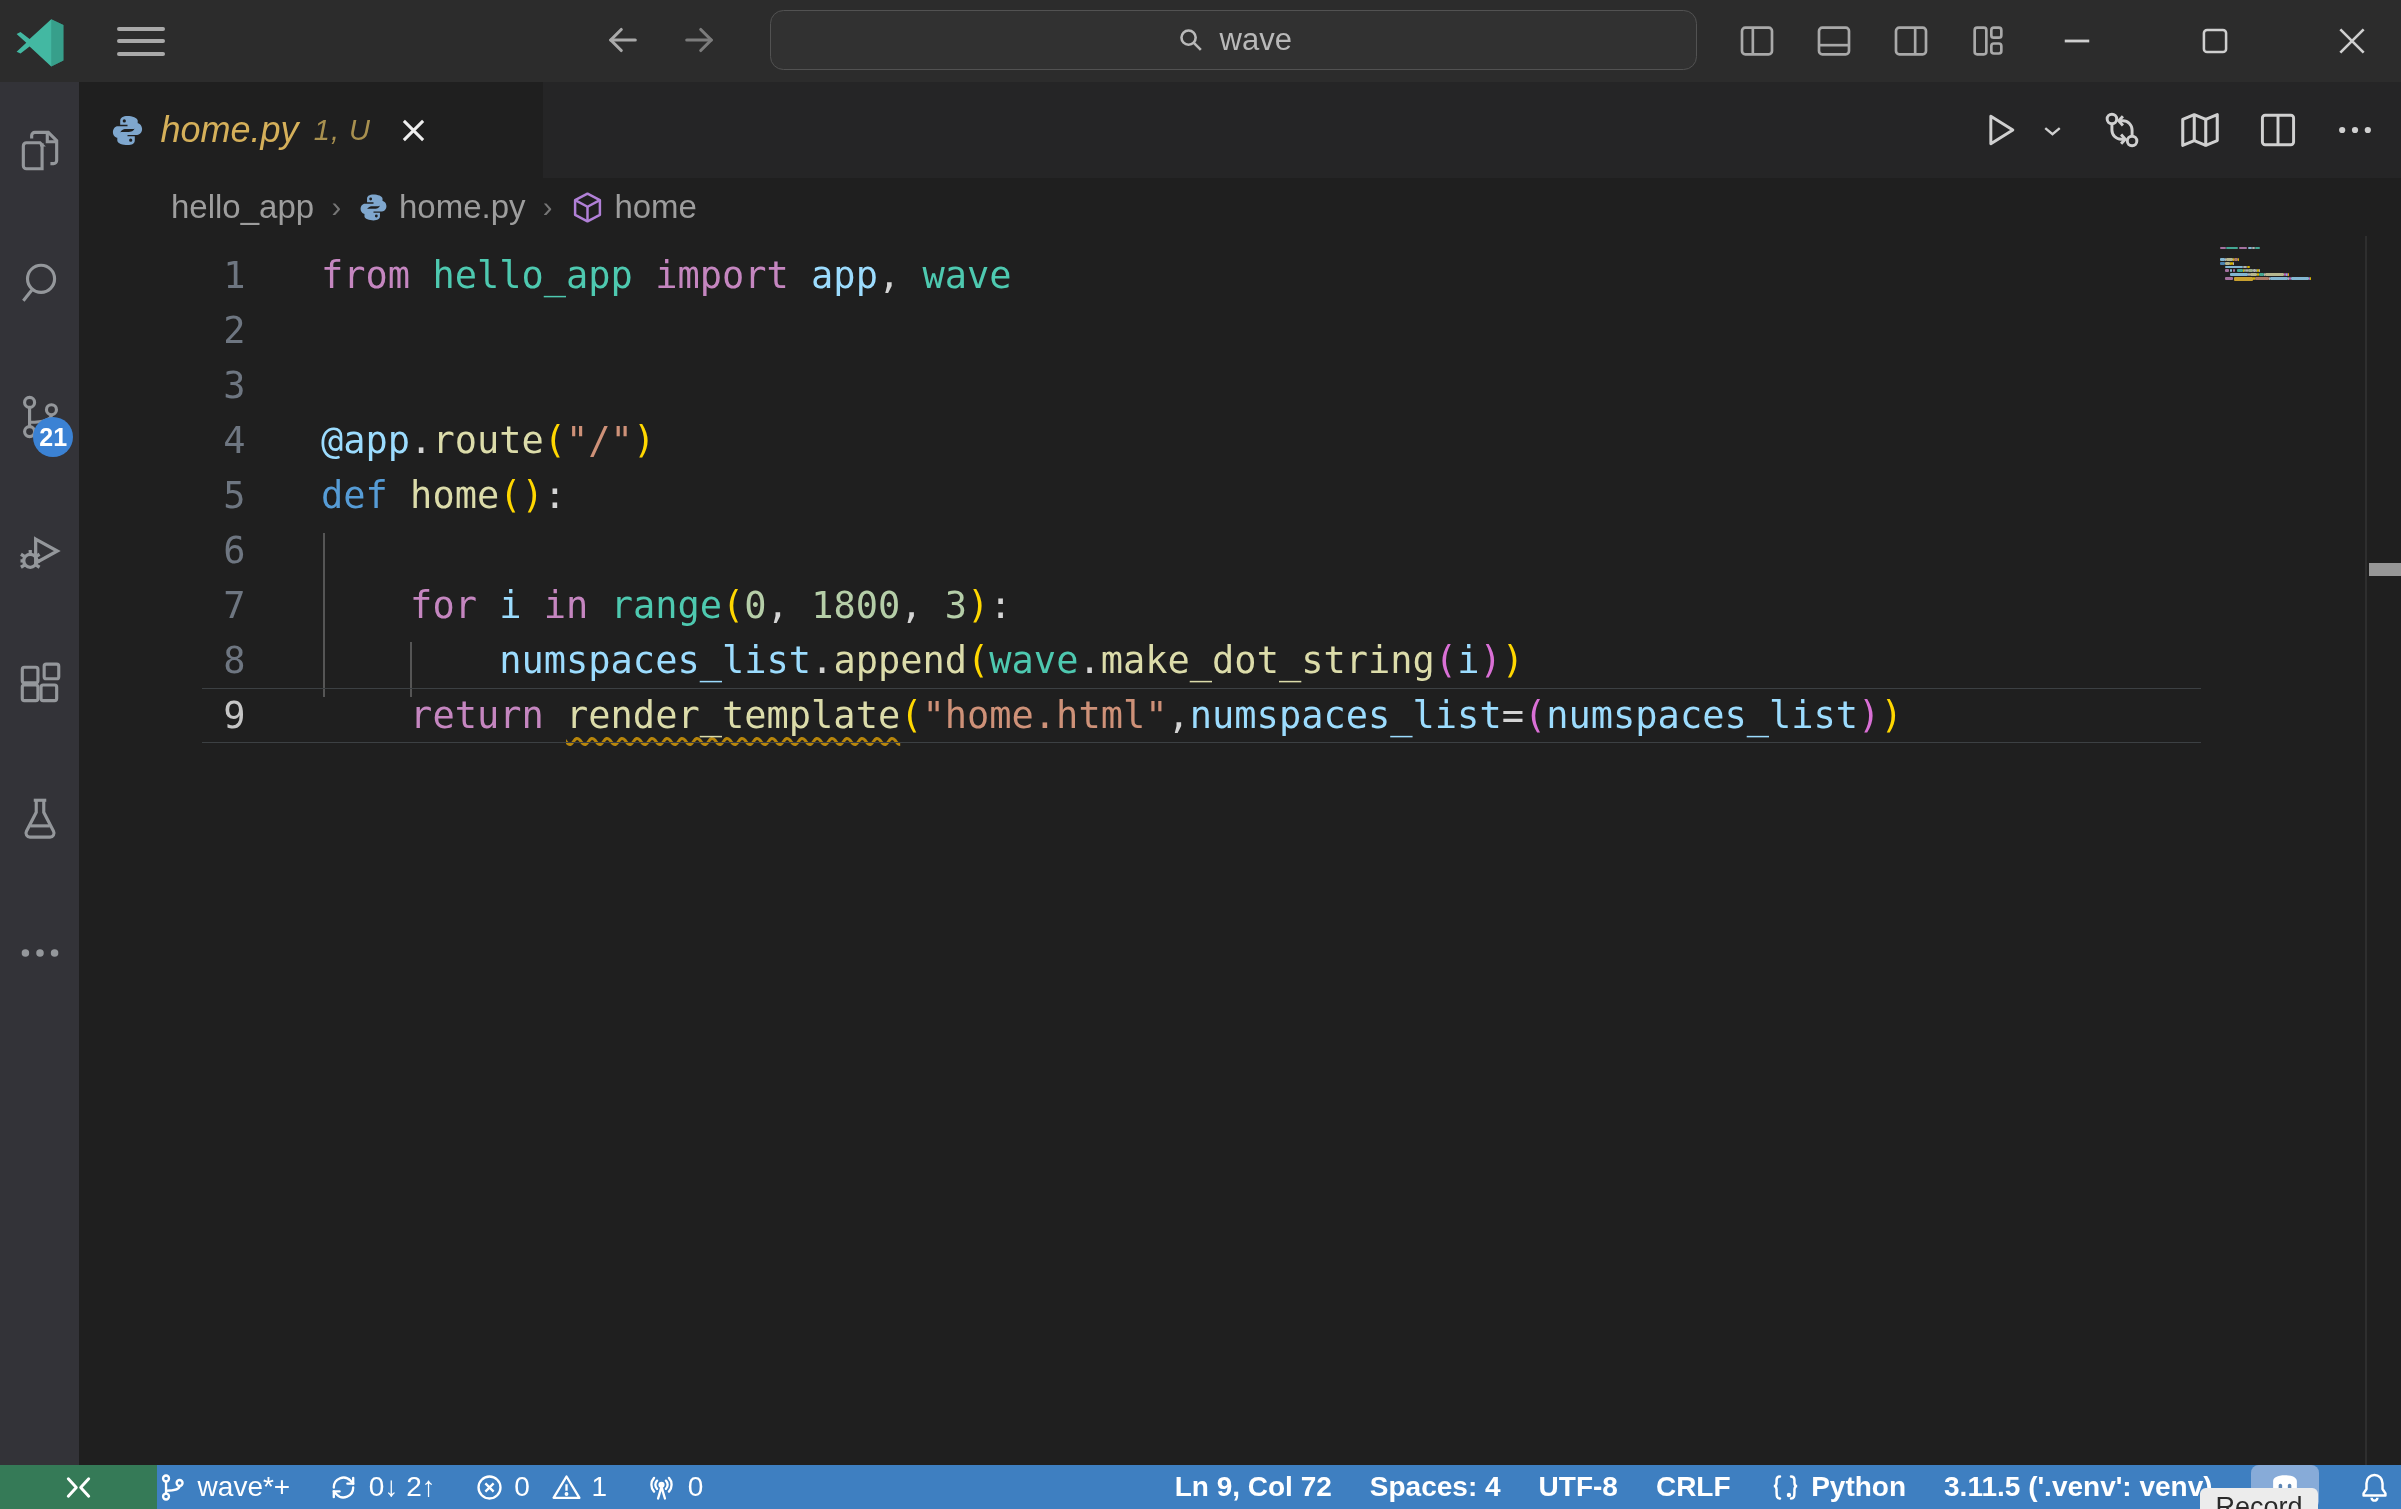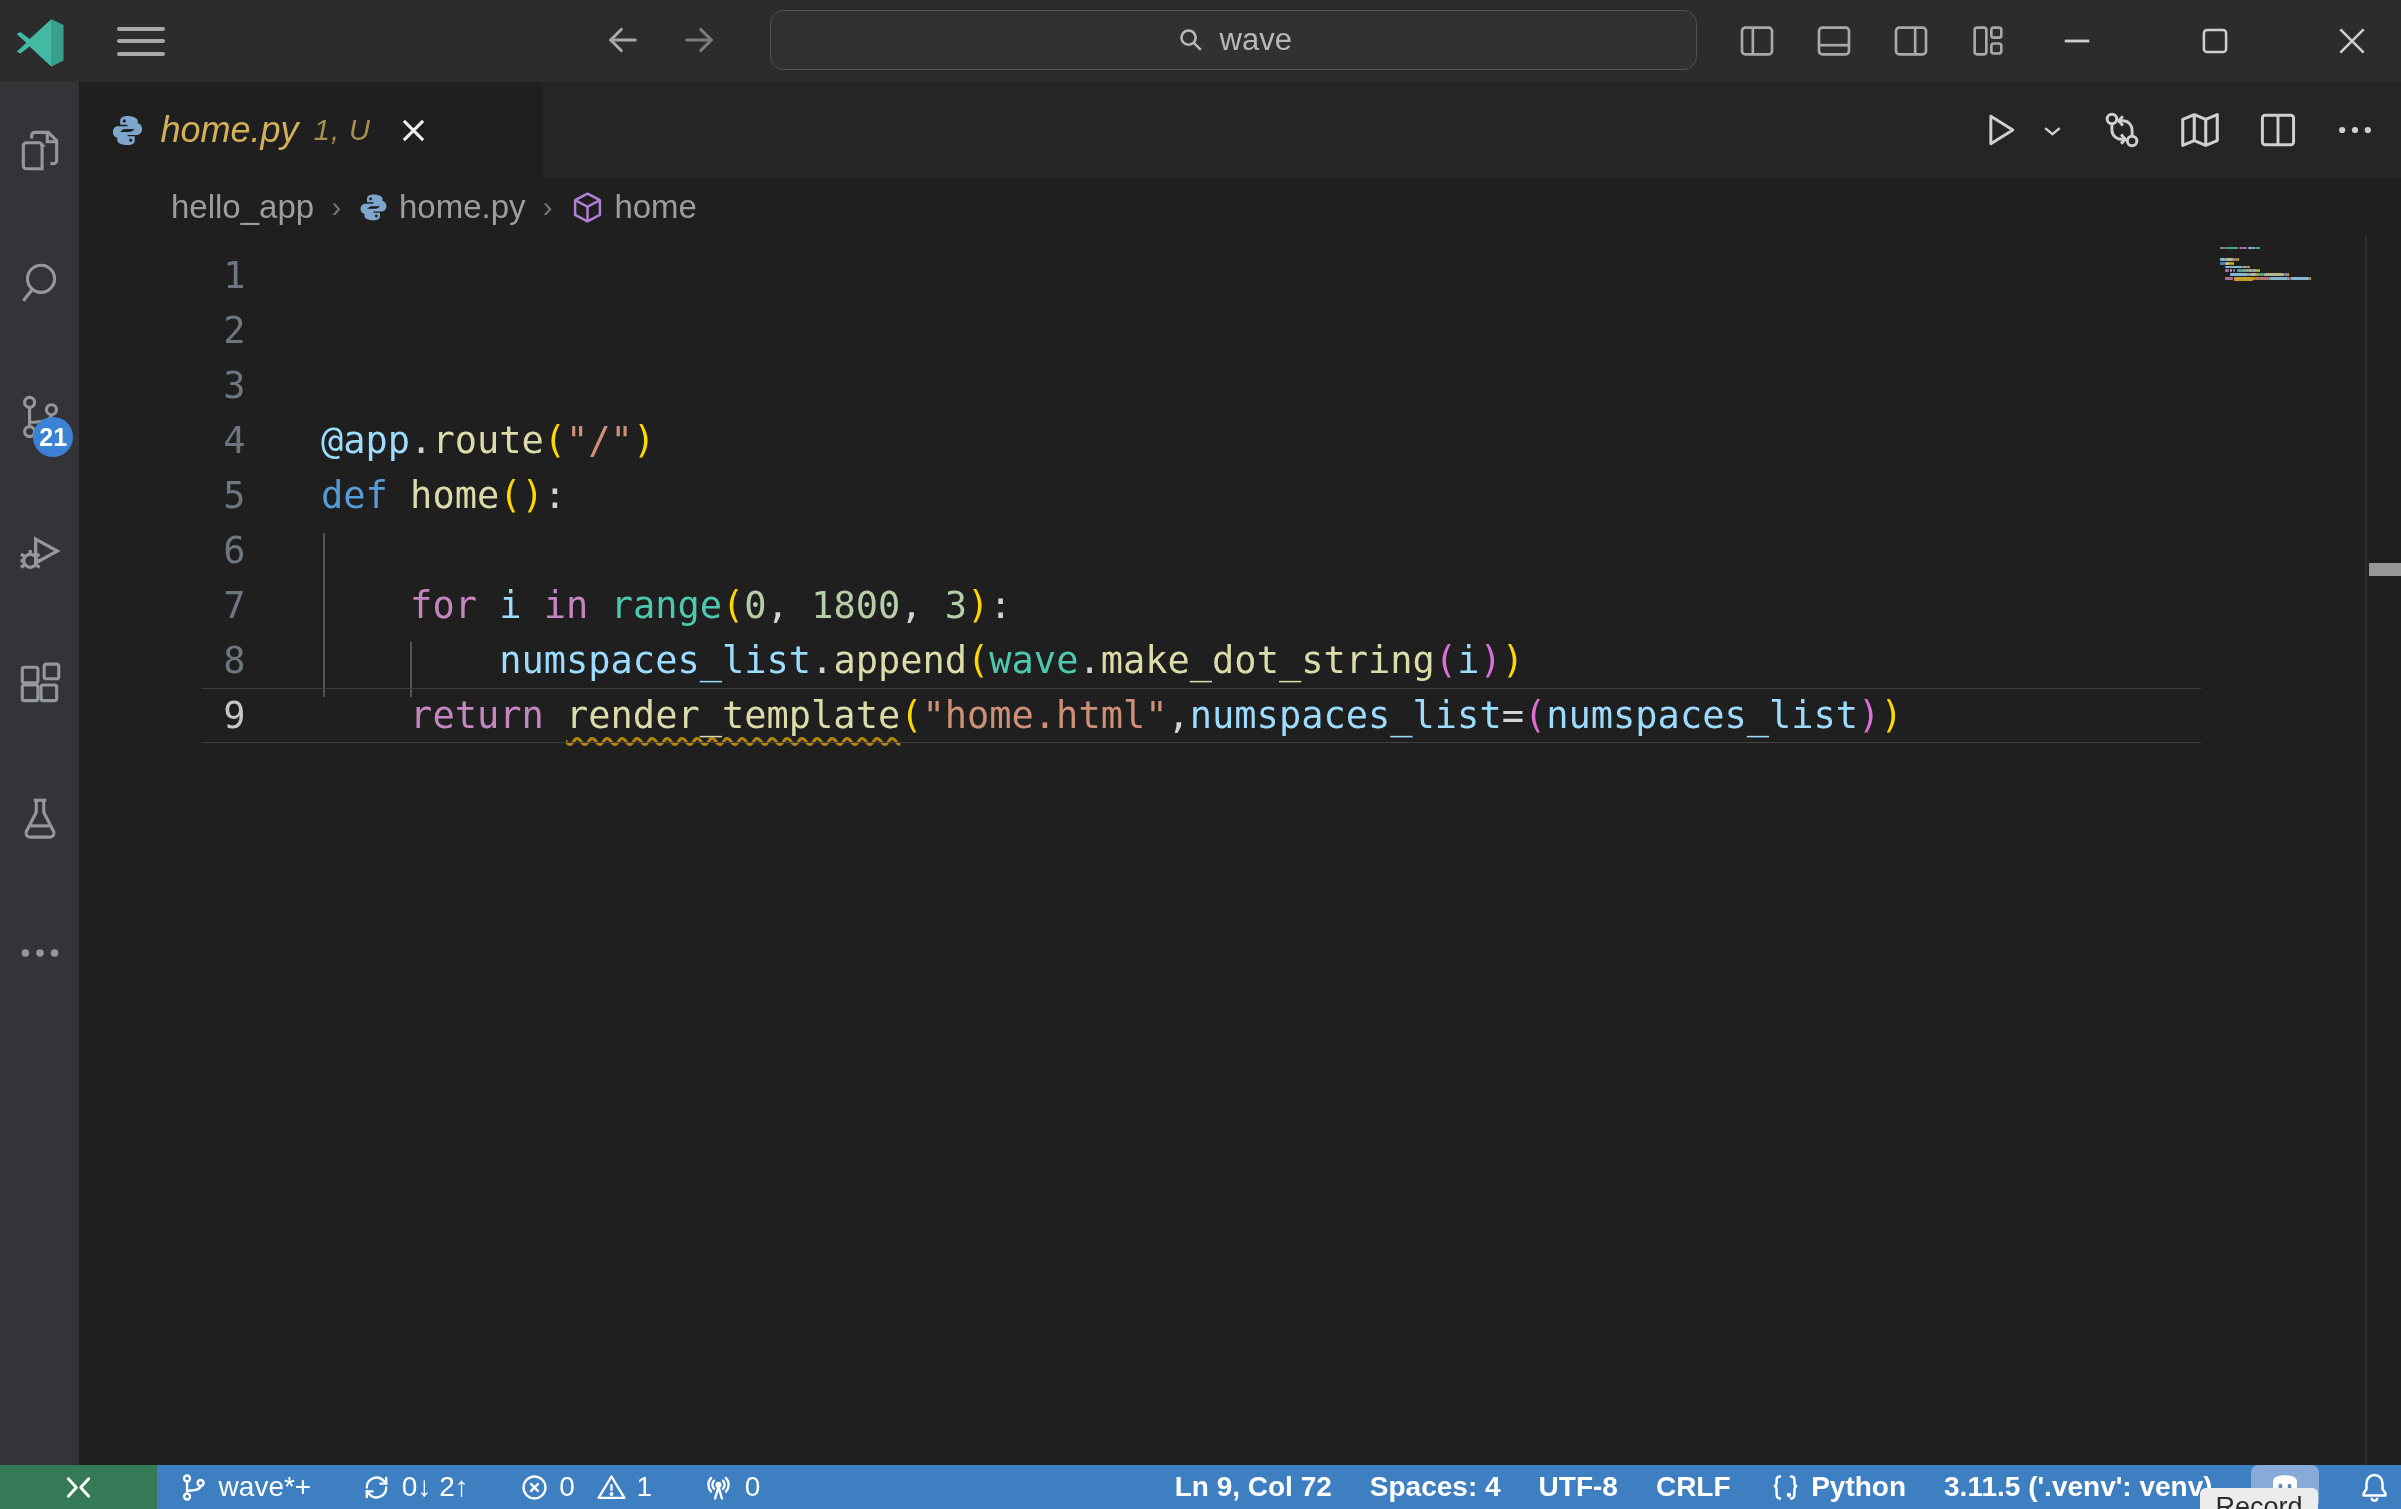--- a/index.html
+++ b/index.html
@@ -69,21 +69,21 @@
   .minimap { position:absolute; left:2141px; top:10.6px; width:163px; z-index:3; }
   .mmr { height:3.8px; white-space:nowrap; font-size:0; }
   .mms { display:inline-block; height:2.9px; background:currentColor; opacity:.8; vertical-align:top; border-radius:1px; }
   .mmhl { background:#c8a030 !important; opacity:1; height:3.8px; }
   .overview-divider { position:absolute; left:2286px; top:0; bottom:0; width:1.9px; background:#2e2e2e; z-index:3; }
   .overview-marker { position:absolute; left:2290px; top:327px; width:33px; height:12.5px; background:#969696; z-index:4; }
 
   
   .statusbar { height:44px; background:#3e7fc1; display:flex; align-items:center; color:#fff; font-size:28px; flex:0 0 auto; position:relative; z-index:5; }
   .sb-remote { width:157px; height:44px; background:#357a57; display:flex; align-items:center; justify-content:center; flex:0 0 auto; }
-  .sb-left { display:flex; align-items:center; gap:50px; padding-left:21px; }
+  .sb-left { display:flex; align-items:center; gap:38px; }
   .sb-item { display:flex; align-items:center; gap:9.6px; white-space:nowrap; }
   .sb-right { margin-left:auto; display:flex; align-items:center; gap:38px; padding-right:9.6px;font-weight:bold; }
   .sb-copilot { background:#87abd8; border-radius:7.7px; height:44px; padding:0 15.4px; display:flex; align-items:center; }
   .tooltip-partial { position:absolute; left:2200px; top:1488px; background:#ececec; color:#2b2b2b; font-size:27px;
     padding:3.8px 15.4px 9.6px 15.4px; border-radius:5.8px; z-index:9; }
   svg { display:block; }
 </style>
 </head>
 <body>
 
@@ -312,21 +312,21 @@
               </svg>
           </span>
           <span>home</span>
         </span>
       </div>
 
       <div class="code-area">
         <div class="iguide" id="guide-a"></div>
         <div class="iguide" id="guide-b"></div>
         <div id="code-lines">
-            <div class="cl"><span class="gut">1</span></div>
+            <div class="cl"><span class="gut">1</span><span class="ct"><span class="kw">from </span><span class="type">hello_app</span><span class="pln"> </span><span class="kw">import</span><span class="pln"> </span><span class="var">app</span><span class="pln">, </span><span class="type">wave</span></span></div>
             <div class="cl"><span class="gut">2</span><span class="ct"></span></div>
             <div class="cl"><span class="gut">3</span><span class="ct"></span></div>
             <div class="cl"><span class="gut">4</span><span class="ct"><span class="var">@app</span><span class="pln">.</span><span class="fn">route</span><span class="b1">(</span><span class="str">"/"</span><span class="b1">)</span></span></div>
             <div class="cl"><span class="gut">5</span><span class="ct"><span class="defkw">def </span><span class="fn">home</span><span class="b1">(</span><span class="b1">)</span><span class="pln">:</span></span></div>
             <div class="cl"><span class="gut">6</span></div>
             <div class="cl"><span class="gut">7</span><span class="ct"><span class="pln">    </span><span class="kw">for</span><span class="pln"> </span><span class="var">i</span><span class="pln"> </span><span class="kw">in</span><span class="pln"> </span><span class="type">range</span><span class="b1">(</span><span class="num">0</span><span class="pln">, </span><span class="num">1800</span><span class="pln">, </span><span class="num">3</span><span class="b1">)</span><span class="pln">:</span></span></div>
             <div class="cl"><span class="gut">8</span><span class="ct"><span class="pln">        </span><span class="var">numspaces_list</span><span class="pln">.</span><span class="fn">append</span><span class="b1">(</span><span class="type">wave</span><span class="pln">.</span><span class="fn">make_dot_string</span><span class="b2">(</span><span class="var">i</span><span class="b2">)</span><span class="b1">)</span></span></div>
             <div class="cl current"><i class="clh"></i><span class="gut">9</span><span class="ct"><span class="pln">    </span><span class="kw">return</span><span class="pln"> </span><span class="fn squiggle">render_template</span><span class="b1">(</span><span class="str">"home.html"</span><span class="pln">,</span><span class="var">numspaces_list</span><span class="pln">=</span><span class="b2">(</span><span class="var">numspaces_list</span><span class="b2">)</span><span class="b1">)</span></span></div>
           </div>
         <div class="minimap" id="minimap-content">

